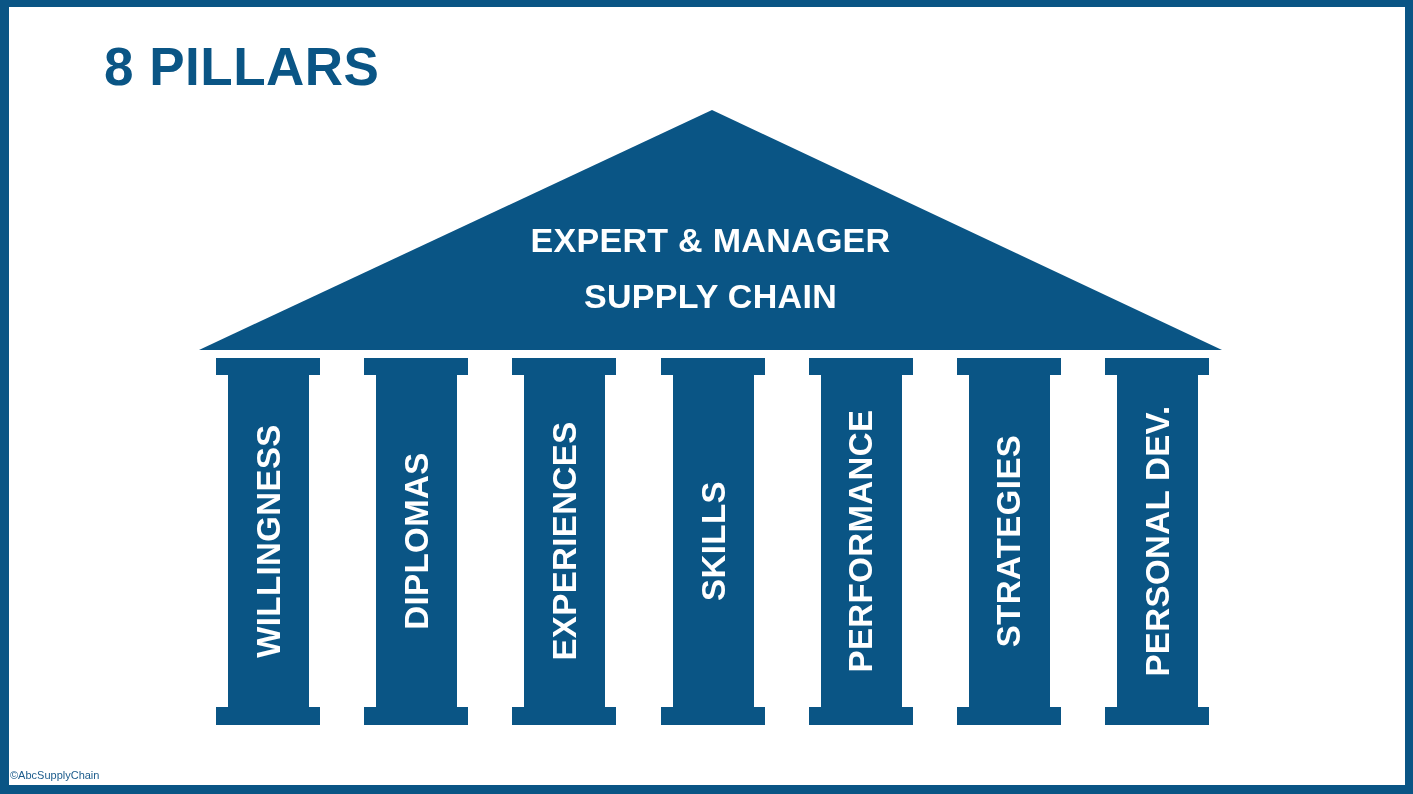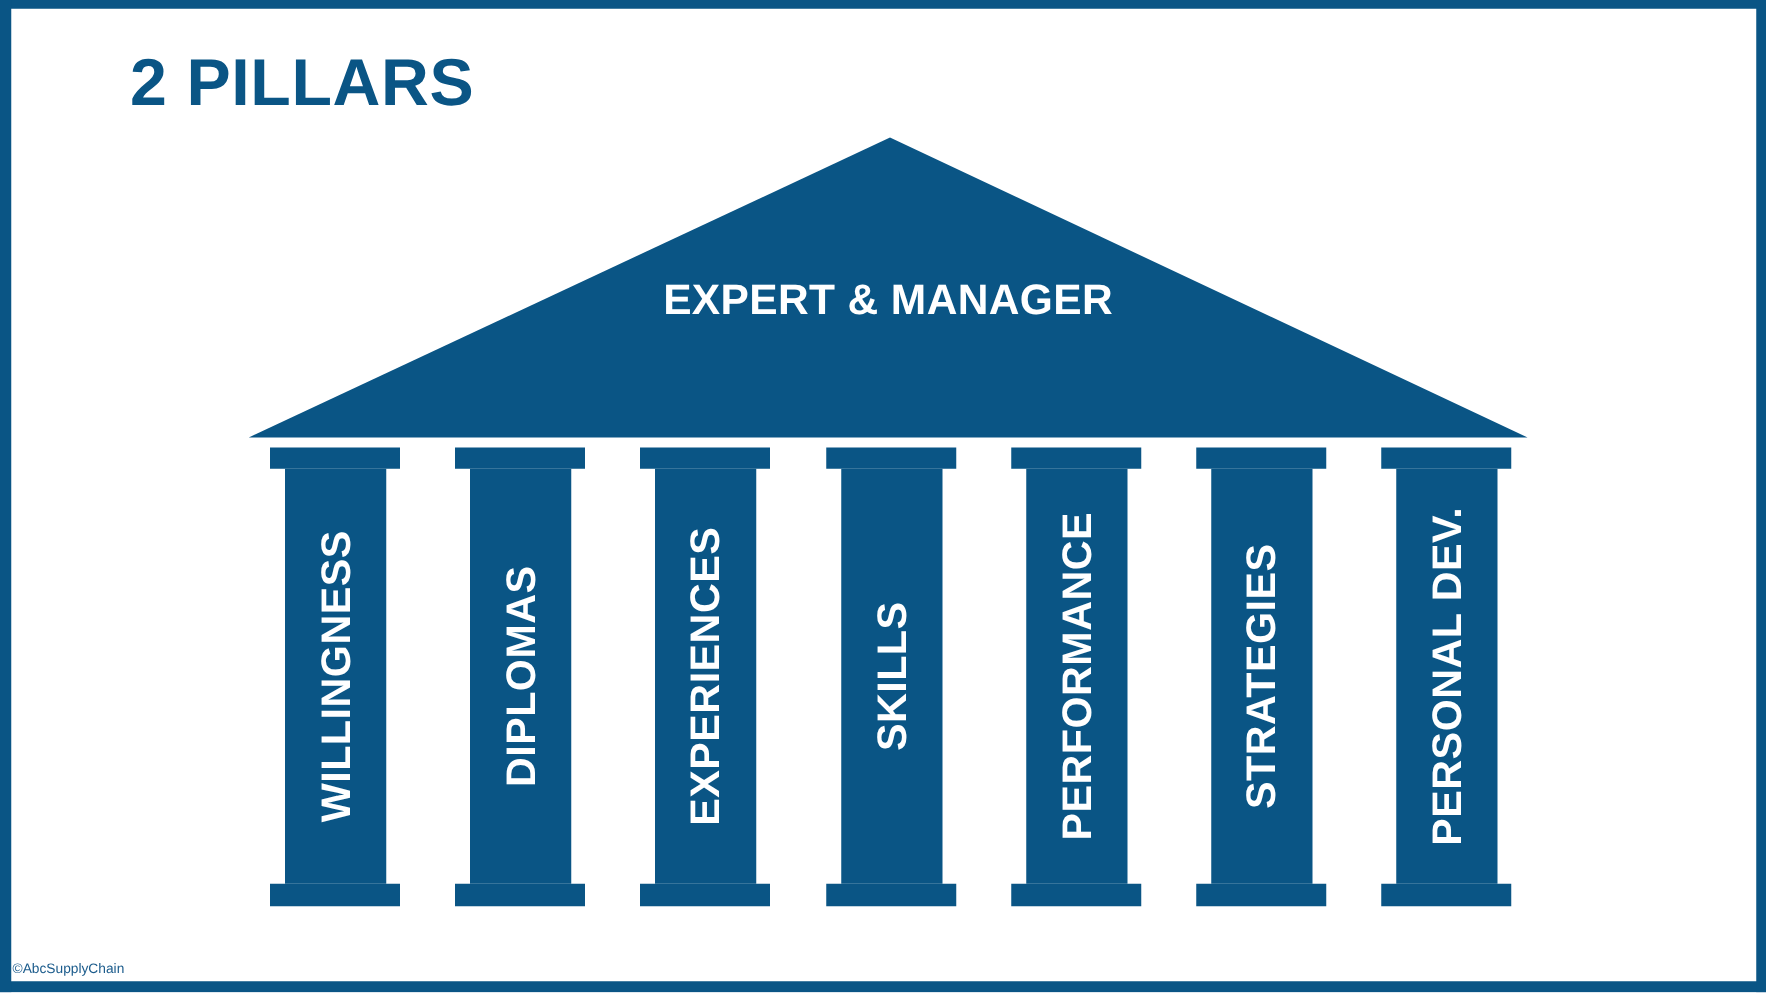--- a/index.html
+++ b/index.html
@@ -142,30 +142,31 @@
 </head>
 <body>
 
 <div id="slide">
 
   <div class="frame-edge frame-top"></div>
   <div class="frame-edge frame-bottom"></div>
   <div class="frame-edge frame-left"></div>
   <div class="frame-edge frame-right"></div>
 
-  <div class="page-title">2 PILLARS</div>
+  <div class="page-title">8 PILLARS</div>
 
   <div class="temple">
 
     <svg class="pediment-svg" viewBox="0 0 1413 794">
       <polygon points="712,110 1222,350 199,350" fill="#0A5585"></polygon>
     </svg>
 
     <div class="pediment-text">
       <span class="line">EXPERT &amp; MANAGER</span>
+      <span class="line">SUPPLY CHAIN</span>
     </div>
 
     <div class="pillar" style="left:216px;">
       <div class="capital"></div>
       <div class="shaft"></div>
       <div class="base"></div>
       <div class="label">
         <span>WILLINGNESS</span>
       </div>
     </div>

